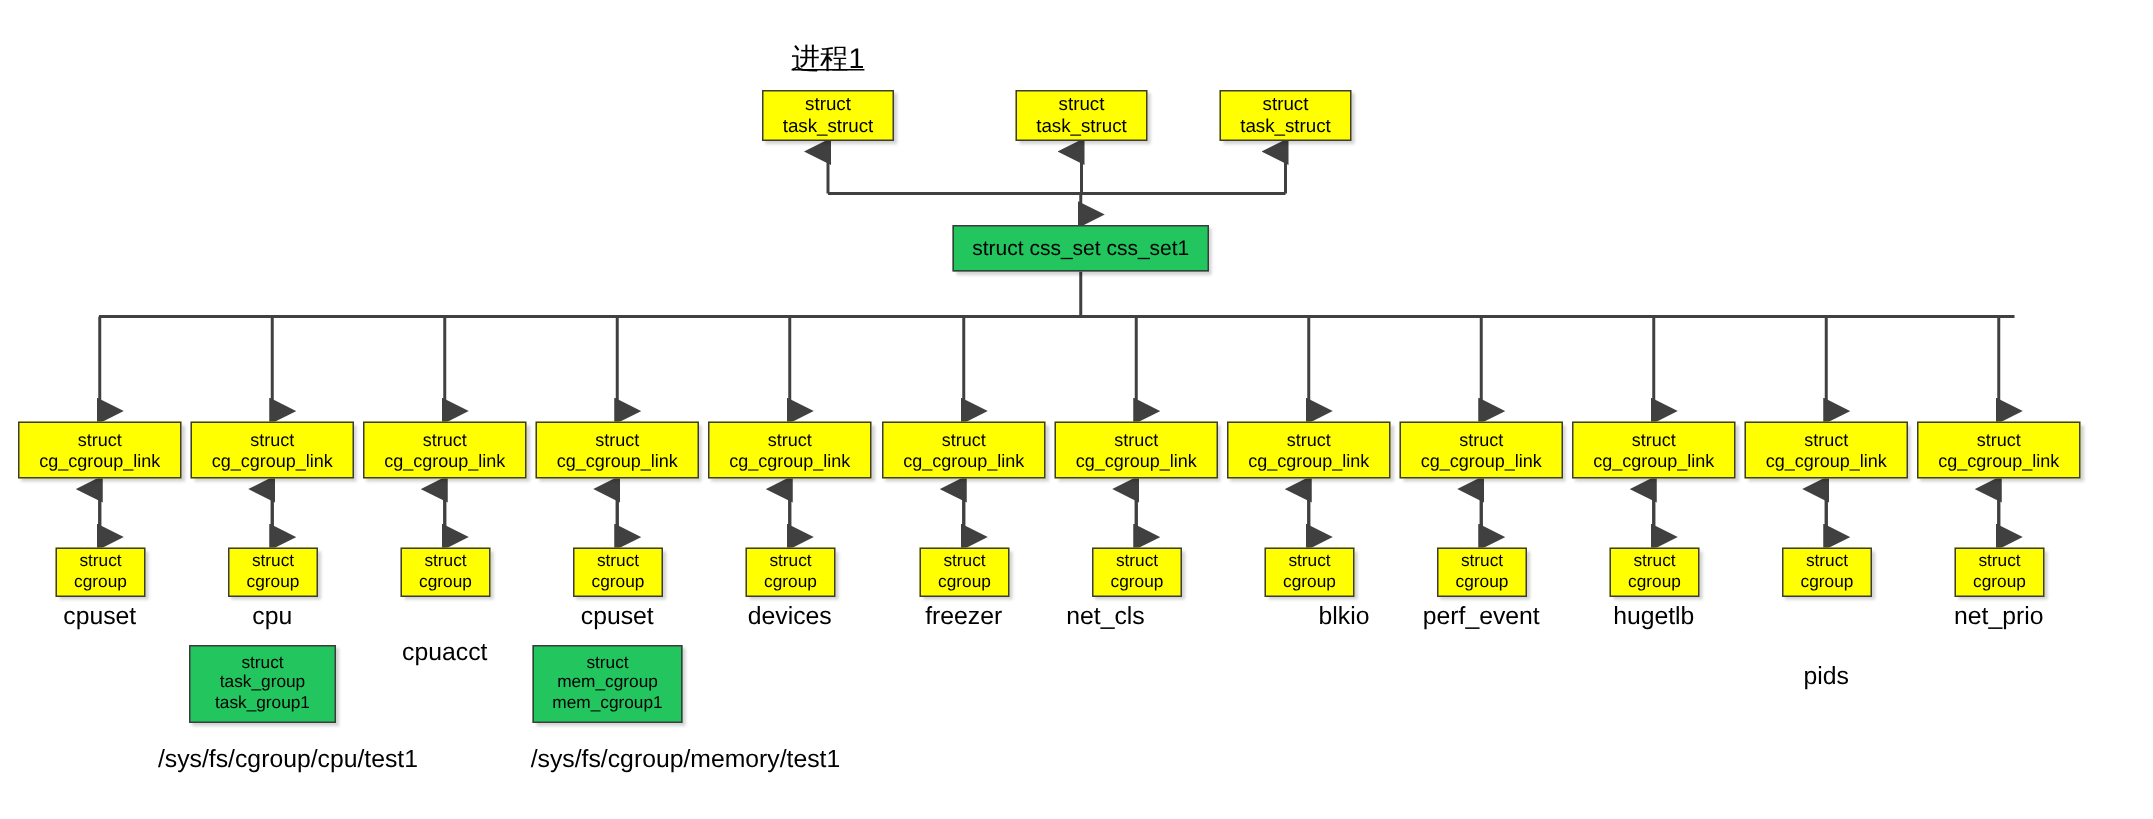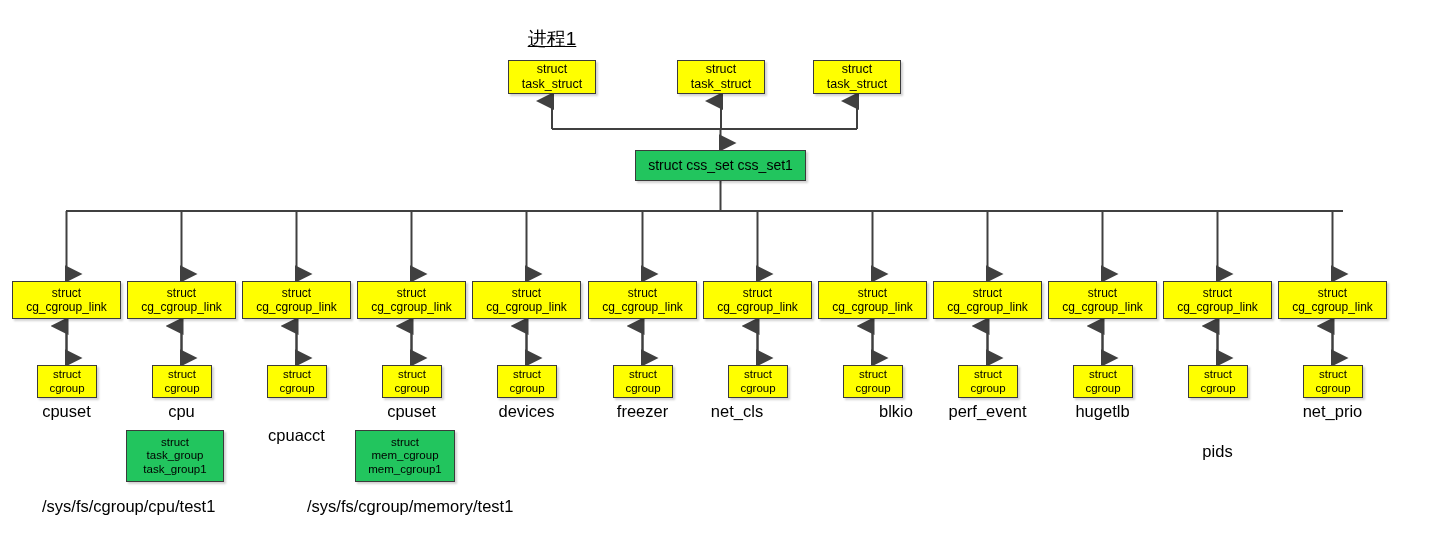--- a/index.html
+++ b/index.html
@@ -32,20 +32,21 @@
   .proc-label{
     position:absolute;font-size:19px;z-index:3;white-space:nowrap;
     text-align:center;
   }
   .sub-label{
     position:absolute;font-size:16.5px;z-index:3;white-space:nowrap;
     text-align:center;
   }
   .path-label{
     position:absolute;font-size:16.5px;z-index:3;white-space:nowrap;
+    text-align:center;
   }
 </style>
 </head>
 <body>
 
 <div id="stage">
   <svg class="wires" viewBox="0 0 1435 546">
     <defs>
       <marker id="arrUp" markerWidth="9" markerHeight="9" refX="4.5" refY="8" orient="auto">
         <path d="M4.5,0 L9,9 L0,9 Z" fill="#404040"></path>

